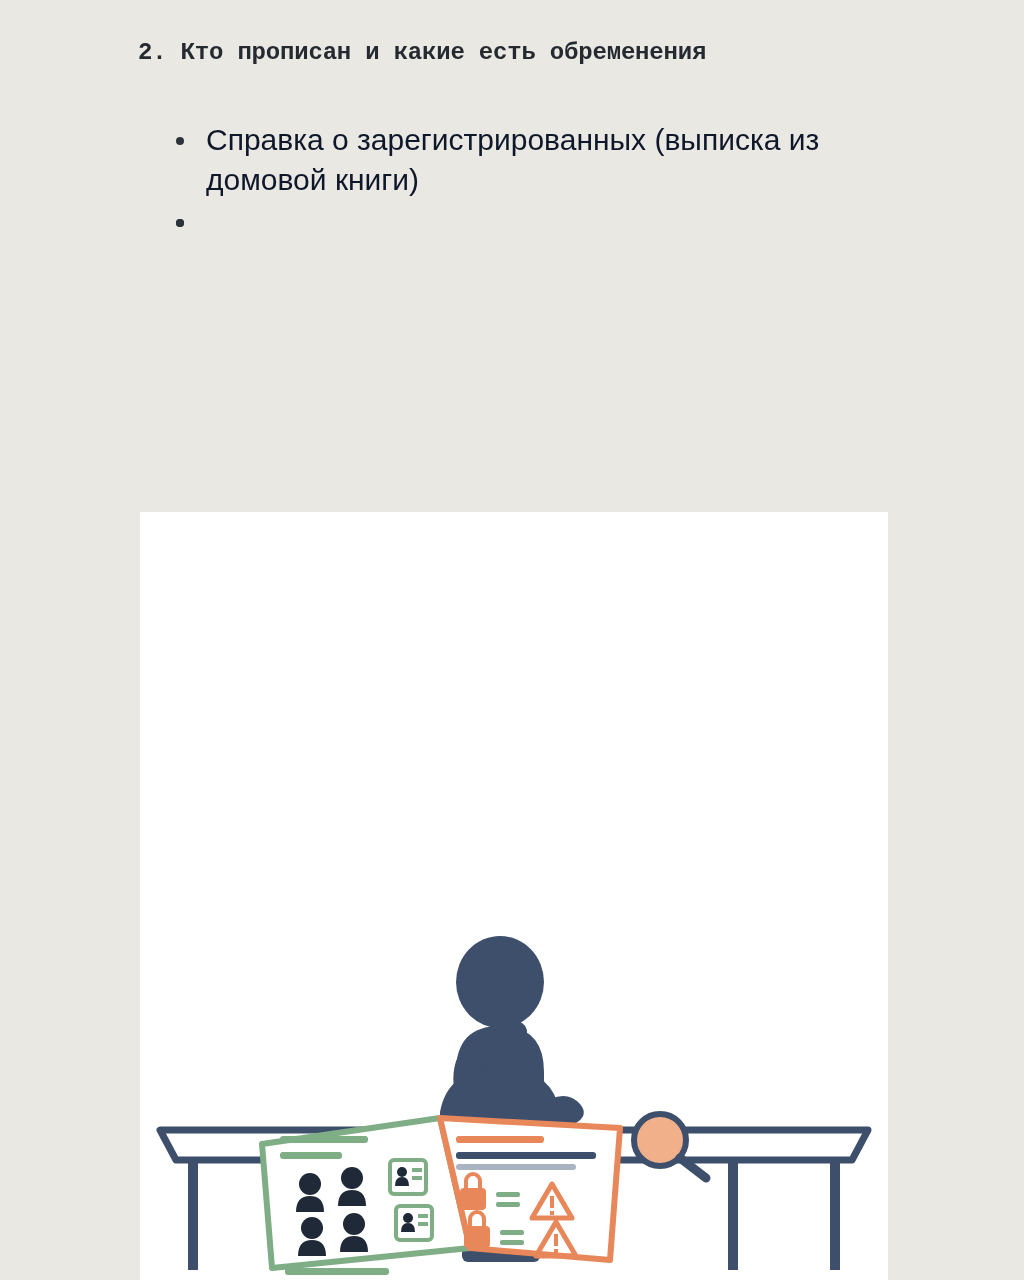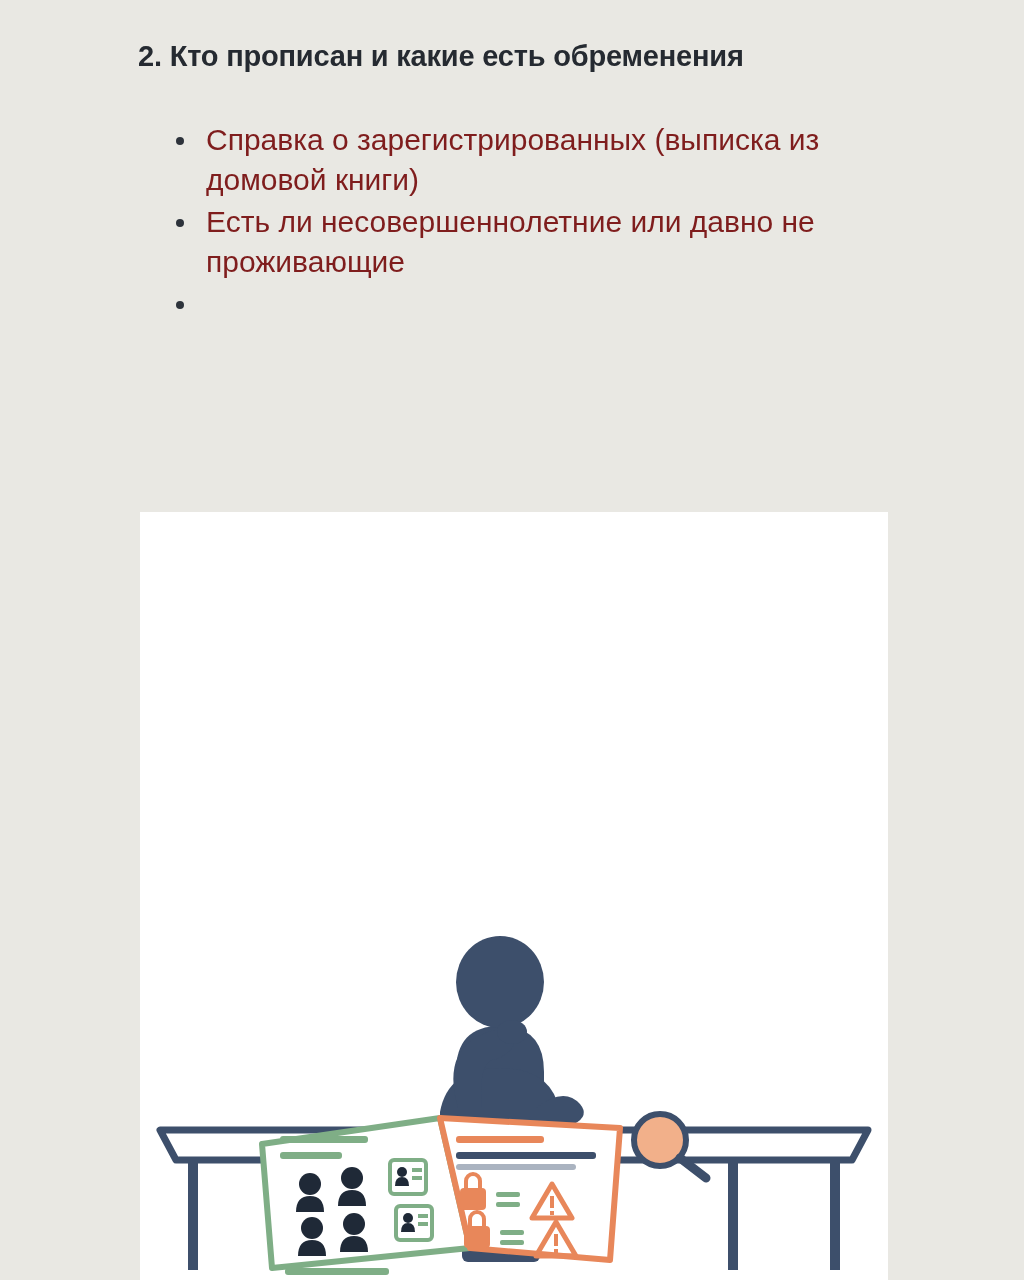--- a/index.html
+++ b/index.html
@@ -20,43 +20,44 @@
     position: absolute;
     inset: 0;
   }
 
   
   .heading {
     position: absolute;
     left: 138px;
     top: 38px;
     width: 800px;
-    font-size: 29px;
+    font-size: 24px;
     font-weight: bold;
     letter-spacing: -0.2px;
     color: #252a31;
     line-height: 1.25;
+    font-family: Liberation Mono, monospace;
   }
 
   
   .bullet-list {
     position: absolute;
     left: 152px;
     top: 120px;
     width: 760px;
     margin: 0;
     padding: 0;
     list-style: none;
   }
   .bullet-item {
     position: relative;
     padding-left: 54px;
     font-size: 30px;
     line-height: 40px;
-    color: #7f1d1d;
+    color: #0f172a;
     margin-bottom: 2px;
   }
   .bullet-dot {
     position: absolute;
     left: 24px;
     top: 17px;
     width: 8px;
     height: 8px;
     border-radius: 50%;
     background: #2d333b;
@@ -88,21 +89,20 @@
 
   <div class="heading">2. Кто прописан и какие есть обременения</div>
 
   <ul class="bullet-list">
     <li class="bullet-item">
       <span class="bullet-dot"></span>
       <span>Справка о зарегистрированных (выписка из домовой книги)</span>
     </li>
     <li class="bullet-item">
       <span class="bullet-dot"></span>
-      <span>Есть ли несовершеннолетние или давно не проживающие</span>
     </li>
     <li class="bullet-item">
       <span class="bullet-dot"></span>
     </li>
   </ul>
 
   <div class="illustration-card">
     <svg class="illustration-svg" viewBox="0 0 748 768">
 
       <g>

